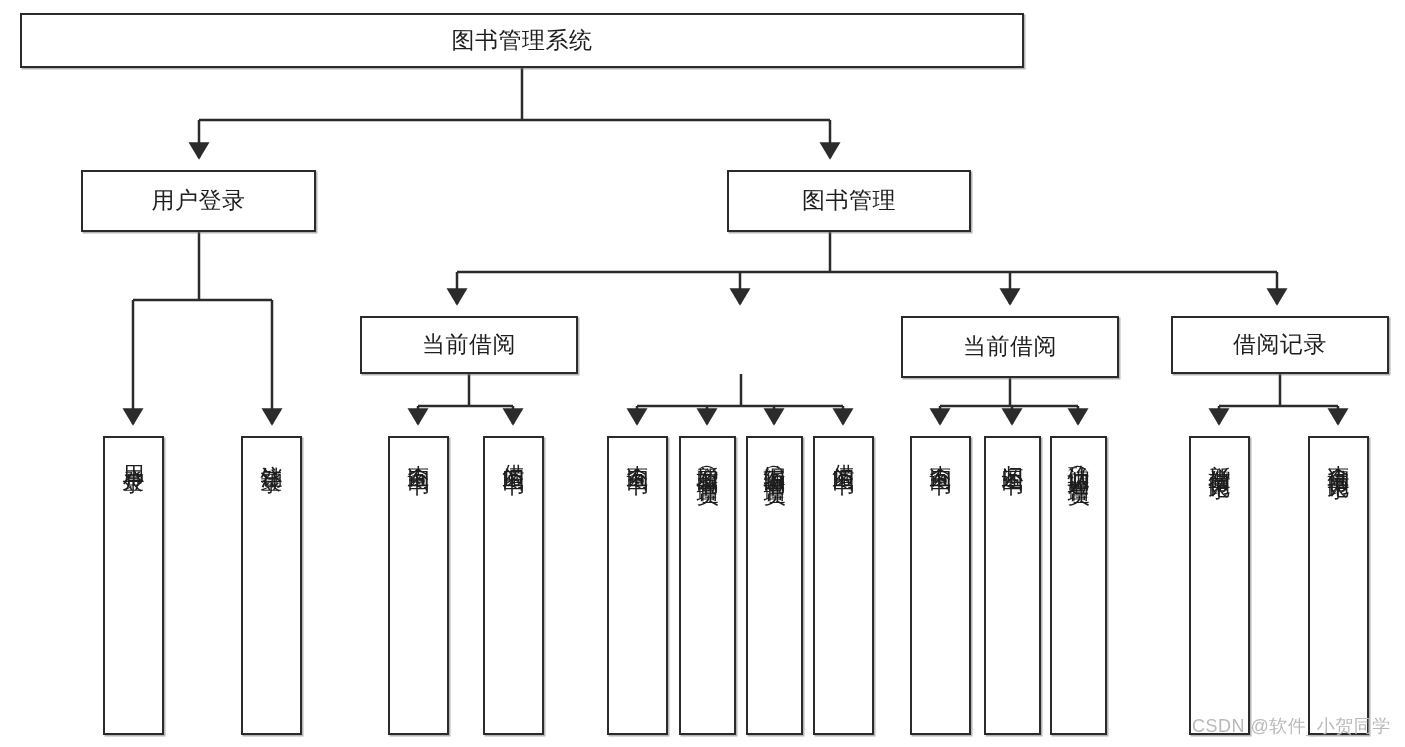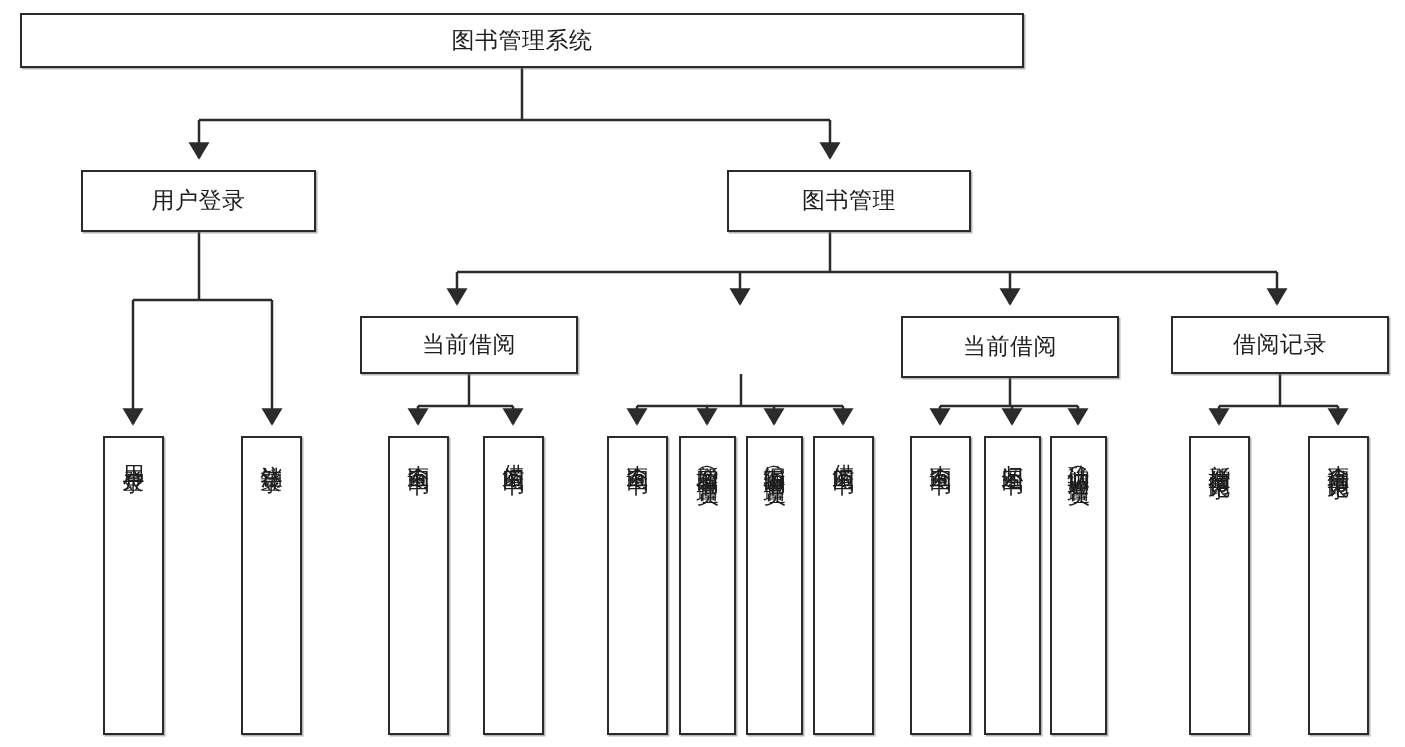--- a/index.html
+++ b/index.html
@@ -182,14 +182,15 @@
     <span class="label">确认归还（管理员）</span>
   </div>
 
   <div class="node vert" style="left:1189px; top:436px; width:61px; height:299px;">
     <span class="label">新增借阅记录</span>
   </div>
   <div class="node vert" style="left:1308px; top:436px; width:61px; height:299px;">
     <span class="label">查询借阅记录</span>
   </div>
 
+  <div class="watermark" style="left:1192px; top:714px;">CSDN @软件_小贺同学</div>
 
 </div>
 
 </body></html>

